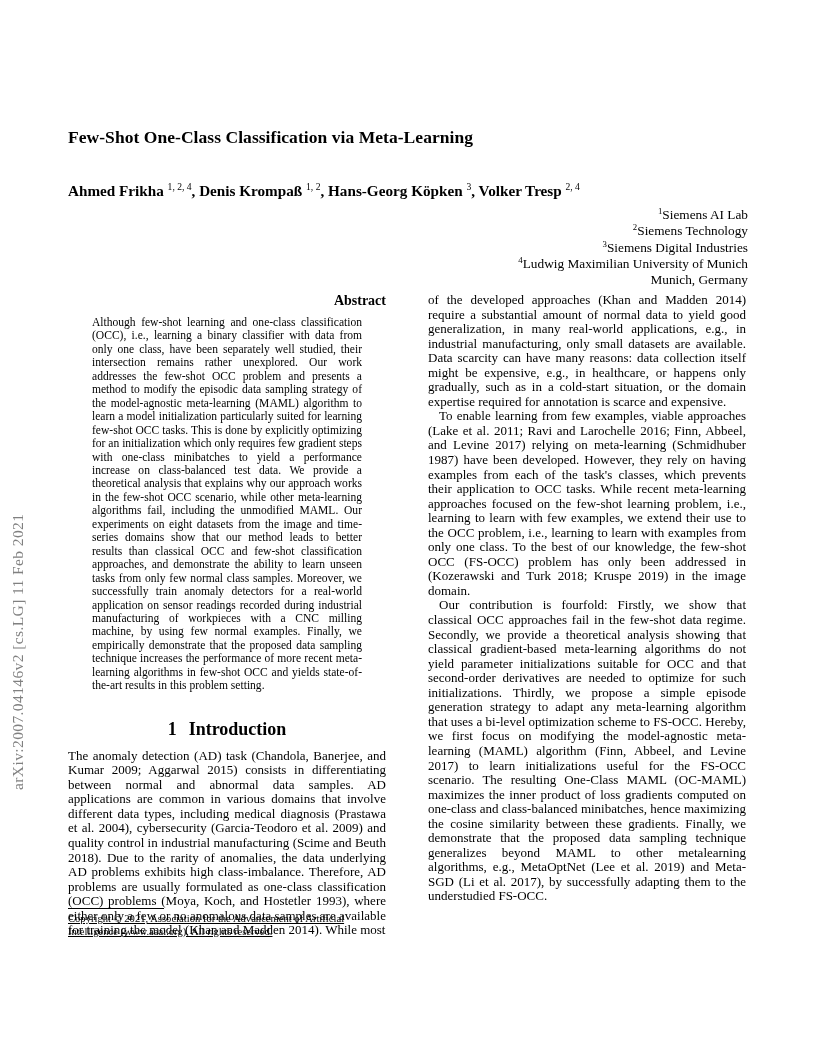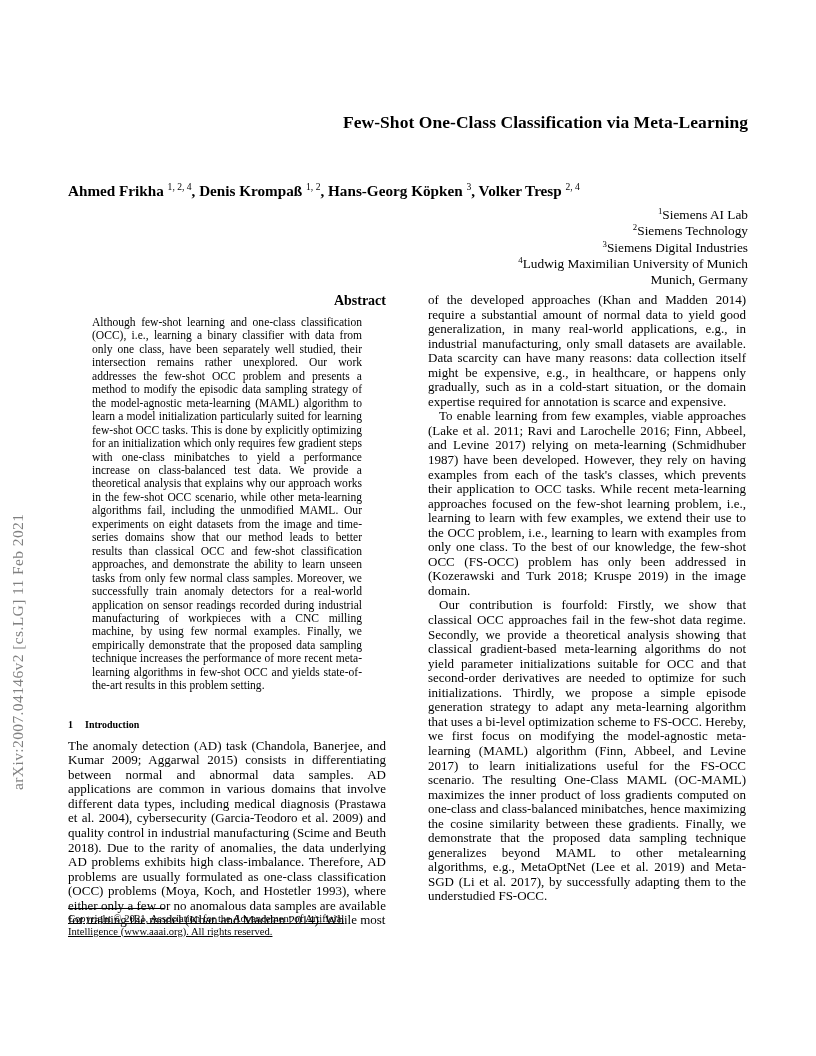--- a/index.html
+++ b/index.html
@@ -41,23 +41,23 @@
     position: absolute;
     left: 0;
     top: 0;
     width: 816px;
     height: 1056px;
   }
 
   .title {
     position: absolute;
     left: 68px;
-    top: 112px;
+    top: 127px;
     width: 680px;
-    text-align: right;
+    text-align: left;
     font-size: 17.5px;
     font-weight: bold;
     letter-spacing: 0.05px;
   }
 
   .authors {
     position: absolute;
     left: 68px;
     top: 182px;
     width: 680px;
@@ -111,21 +111,22 @@
   .abstract-body {
     margin: 0 24px;
     font-size: 11.55px;
     line-height: 13.45px;
     text-align: justify;
     text-justify: inter-word;
     hyphens: none;
   }
 
   .section-head {
-    font-size: 10px;
+    text-align: center;
+    font-size: 18px;
     font-weight: bold;
     margin: 26px 0 9px 0;
   }
   .section-head .secnum {
     margin-right: 12px;
   }
 
   p.body {
     margin: 0;
     font-size: 13px;

